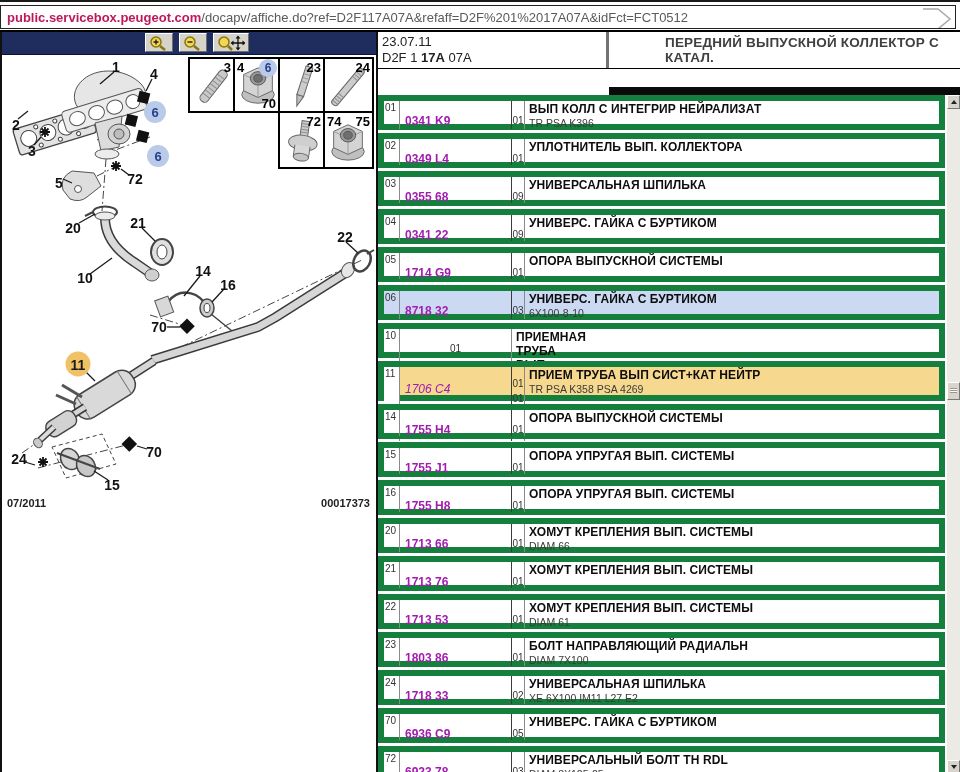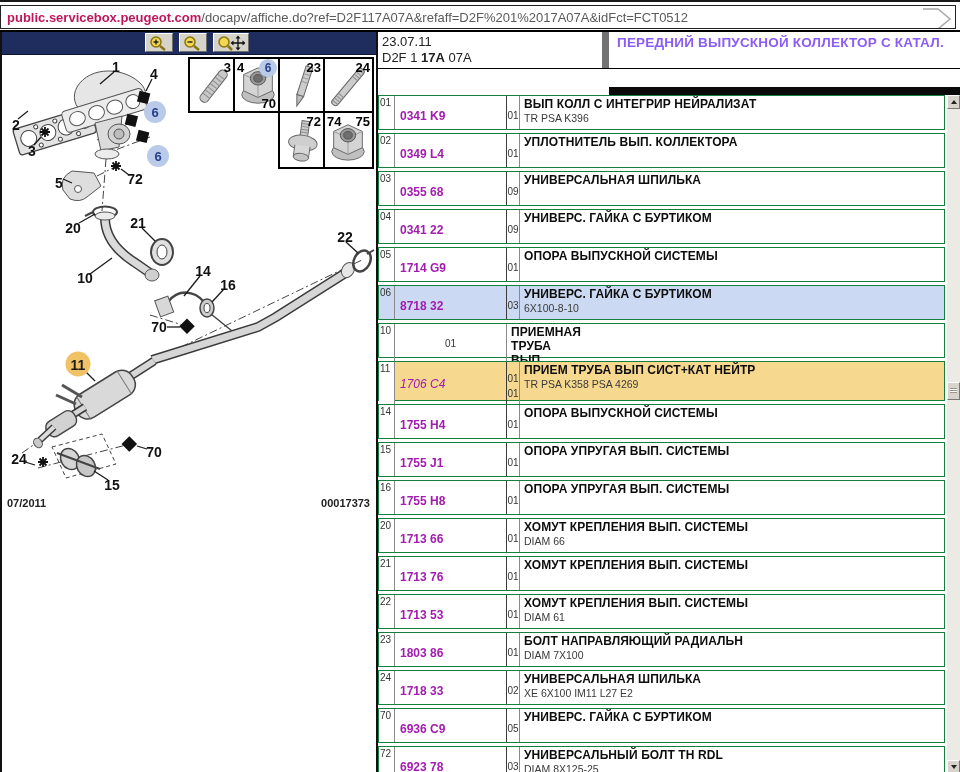--- a/index.html
+++ b/index.html
@@ -30,26 +30,26 @@
   .thumb svg{position:absolute;left:1px;top:3px;}
   .t-label{position:absolute;font-weight:bold;font-size:13px;color:#000;line-height:1;}
   .t-label.tl{left:2px;top:2px;} .t-label.tr{right:2px;top:2px;} .t-label.br{right:2px;bottom:1px;}
   .t-label.circle-blue{background:#b9cbe8;color:#27408b;width:18px;height:18px;border-radius:50%;
     display:flex;align-items:center;justify-content:center;top:0px;right:1px;font-size:12px;}
   .diag-footer-date{position:absolute;left:5px;top:442px;font-size:11px;font-weight:bold;color:#222;}
   .diag-footer-num{position:absolute;right:6px;top:442px;font-size:11px;font-weight:bold;color:#222;}
   
   .right-panel{position:absolute;left:378px;top:0;width:582px;height:742px;background:#fff;}
   .doc-header{position:absolute;left:0;top:0;width:582px;height:37px;border-bottom:1px solid #000;display:flex;box-sizing:border-box;}
-  .doc-meta{width:231px;border-right:7px solid #737373;box-sizing:border-box;padding:2px 0 0 4px;font-size:13px;color:#222;line-height:16px;}
-  .doc-title{flex:1;font-weight:bold;font-size:13.5px;color:#8b5cf6;padding:3px 4px 0 8px;letter-spacing:.2px;}
+  .doc-meta{width:231px;border-right:3px solid #737373;box-sizing:border-box;padding:2px 0 0 4px;font-size:13px;color:#222;line-height:16px;}
+  .doc-title{flex:1;font-weight:bold;font-size:13.5px;color:#404040;padding:3px 4px 0 8px;letter-spacing:.2px;margin-left:48px;}
   .black-bar{position:absolute;left:231px;top:55px;width:351px;height:8px;background:#0a0a0a;}
   .table-zone{position:absolute;left:0;top:63px;width:582px;height:679px;overflow:hidden;}
   .rows{position:absolute;left:0;top:0;width:567px;}
-  .prow{position:relative;height:35px;border:1px solid #15803d;box-sizing:border-box;margin-bottom:3px;
+  .prow{position:relative;height:35px;border:6px solid #15803d;box-sizing:border-box;margin-bottom:3px;
     background:#fff;display:grid;grid-template-columns:16px 112px 13px 1fr;cursor:pointer;}
   .prow.tall{height:40px;}
   .prow.hl-blue{background:#ccd9f2;}
   .prow.hl-orange{background:#f6d88f;}
   .c-num{font-size:10px;color:#333;padding:1px 0 0 1px;border-right:1px solid #8a8a8a;}
   .prow.hl-orange .c-num{background:#fff;}
   .c-ref{font-size:12px;font-weight:bold;color:#a21caf;padding:14px 0 0 5px;border-right:1px solid #3c3c3c;line-height:12px;}
   .c-ref .ref-extra{display:block;text-align:left;padding:3px 2px 0 0;font-style:italic;font-weight:bold;margin-top:31px;}
   .c-ref.italic-ref{font-weight:normal;font-style:italic;padding-top:16px;}
   .c-qty{font-size:10px;color:#333;padding-top:15px;text-align:center;border-right:1px solid #8a8a8a;line-height:10px;}

